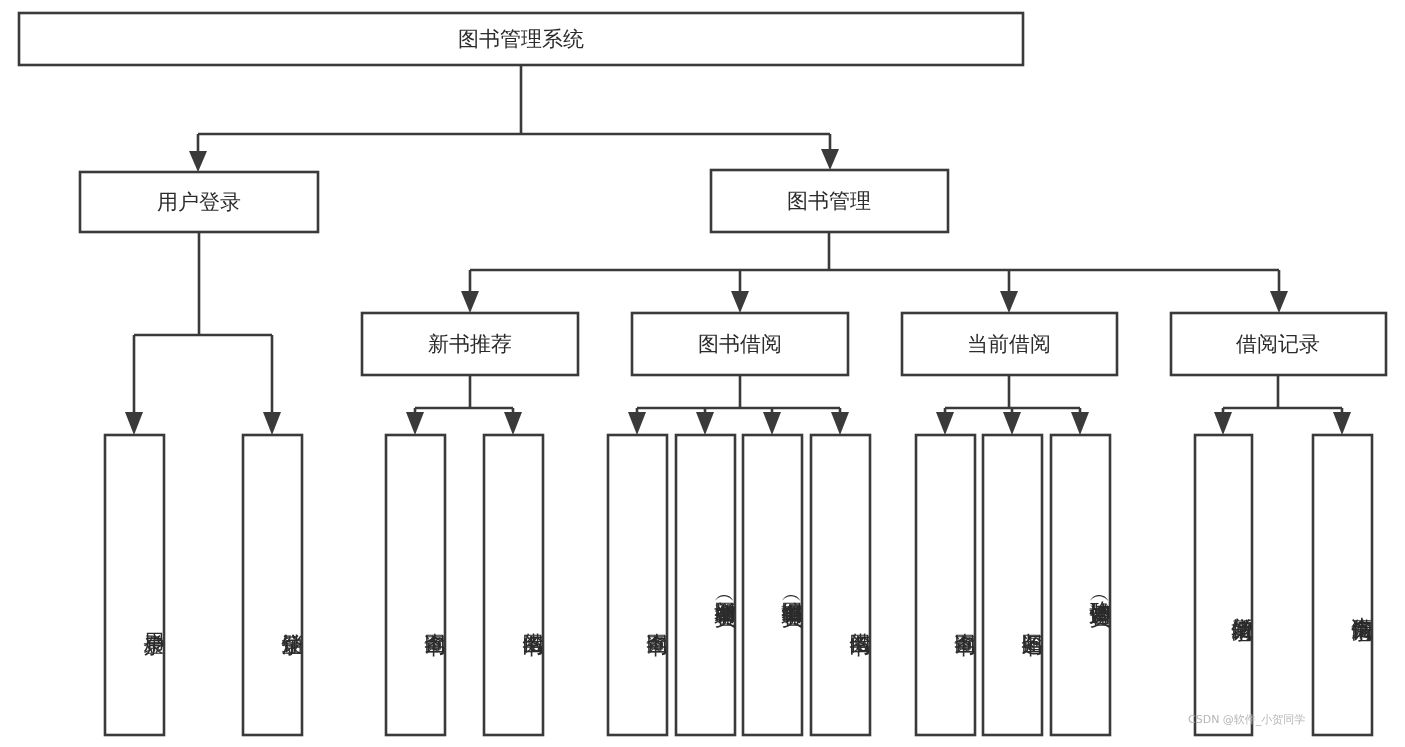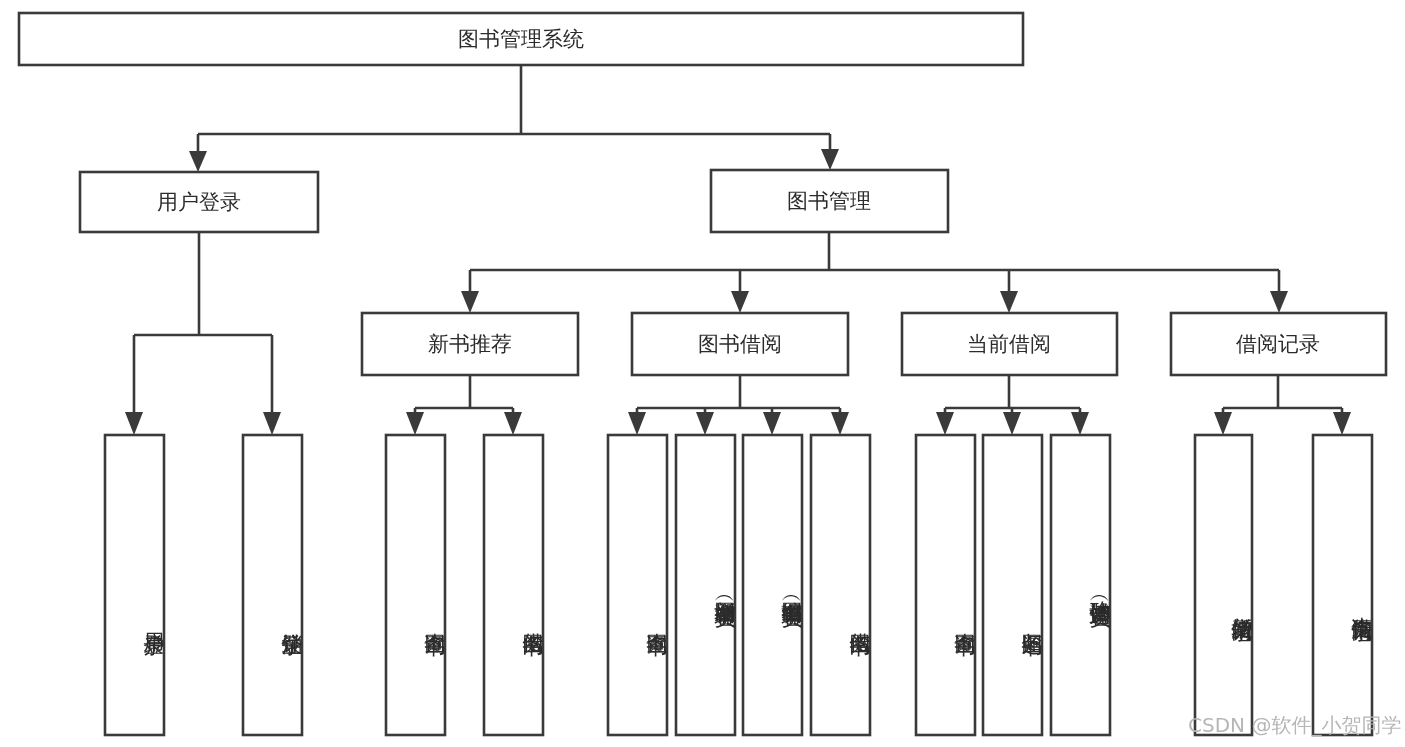--- a/index.html
+++ b/index.html
@@ -64,21 +64,21 @@
     align-items: flex-start;
     justify-content: center;
     pointer-events: none;
     user-select: none;
   }
   .watermark {
     position: absolute;
     left: 1188px;
     top: 712px;
     font-family: "DejaVu Sans", "Liberation Sans", sans-serif;
-    font-size: 20px;
+    font-size: 11px;
     color: #b6b6b6;
     white-space: nowrap;
     user-select: none;
   }
 </style>
 </head>
 <body>
 
 <div id="diagram-root">
 

